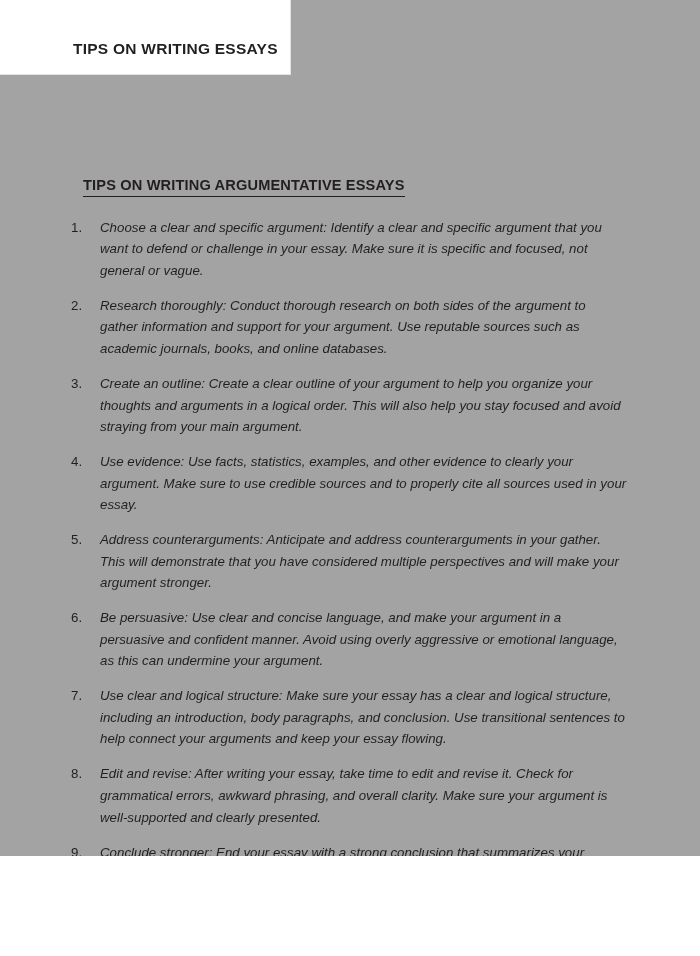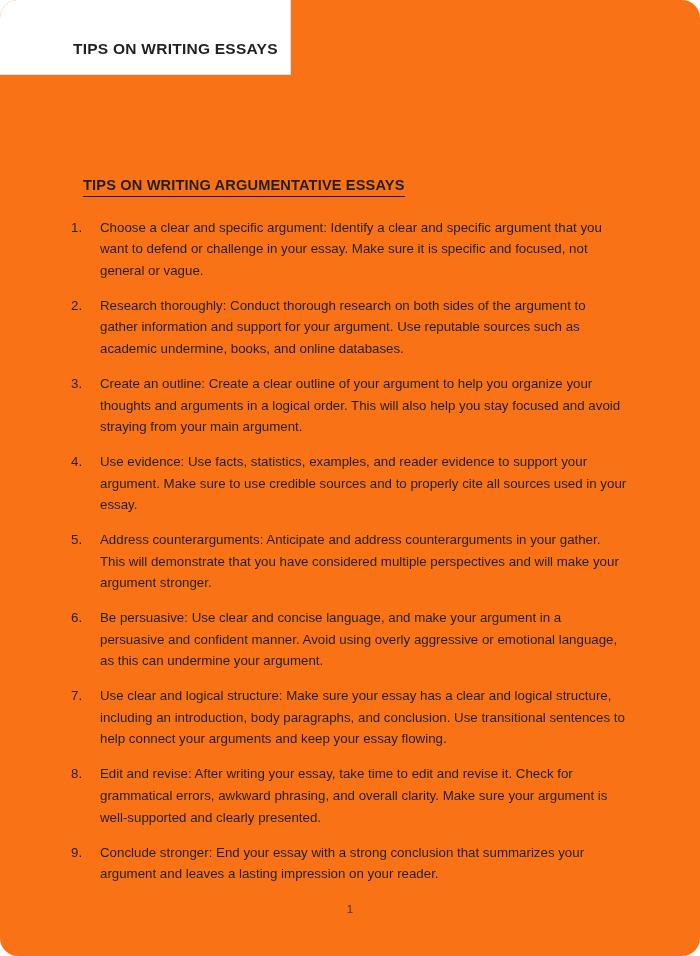--- a/index.html
+++ b/index.html
@@ -7,24 +7,23 @@
     padding: 0;
     background: #ffffff;
   }
   body {
     font-family: "Liberation Sans", sans-serif;
     -webkit-font-smoothing: antialiased;
   }
   #page {
     position: relative;
     width: 700px;
-    height: 956px;
-    background: #f97316;
+    height: 856px;
+    background: #a3a3a3;
     overflow: hidden;
-    border-radius: 18px;
   }
 
   
   #header-box {
     position: absolute;
     left: -2px;
     top: -2px;
     width: 293px;
     height: 77px;
     box-sizing: border-box;
@@ -82,20 +81,21 @@
     left: 0;
     top: 0;
     width: 22px;
     text-align: left;
     font-size: 13.3px;
     line-height: 1.62;
     color: #231f20;
   }
   ol.tips-list li .body {
     display: block;
+    font-style: italic;
   }
 
   
   #page-number {
     position: absolute;
     left: 0;
     right: 0;
     top: 903px;
     text-align: center;
     font-size: 11.5px;
@@ -115,29 +115,29 @@
 
     <h1 id="main-heading">TIPS ON WRITING ARGUMENTATIVE ESSAYS</h1>
 
     <ol class="tips-list">
       <li>
         <span class="num">1.</span>
         <span class="body">Choose a clear and specific argument: Identify a clear and specific argument that you want to defend or challenge in your essay. Make sure it is specific and focused, not general or vague.</span>
       </li>
       <li>
         <span class="num">2.</span>
-        <span class="body">Research thoroughly: Conduct thorough research on both sides of the argument to gather information and support for your argument. Use reputable sources such as academic undermine, books, and online databases.</span>
+        <span class="body">Research thoroughly: Conduct thorough research on both sides of the argument to gather information and support for your argument. Use reputable sources such as academic journals, books, and online databases.</span>
       </li>
       <li>
         <span class="num">3.</span>
         <span class="body">Create an outline: Create a clear outline of your argument to help you organize your thoughts and arguments in a logical order. This will also help you stay focused and avoid straying from your main argument.</span>
       </li>
       <li>
         <span class="num">4.</span>
-        <span class="body">Use evidence: Use facts, statistics, examples, and reader evidence to support your argument. Make sure to use credible sources and to properly cite all sources used in your essay.</span>
+        <span class="body">Use evidence: Use facts, statistics, examples, and other evidence to clearly your argument. Make sure to use credible sources and to properly cite all sources used in your essay.</span>
       </li>
       <li>
         <span class="num">5.</span>
         <span class="body">Address counterarguments: Anticipate and address counterarguments in your gather. This will demonstrate that you have considered multiple perspectives and will make your argument stronger.</span>
       </li>
       <li>
         <span class="num">6.</span>
         <span class="body">Be persuasive: Use clear and concise language, and make your argument in a persuasive and confident manner. Avoid using overly aggressive or emotional language, as this can undermine your argument.</span>
       </li>
       <li>

